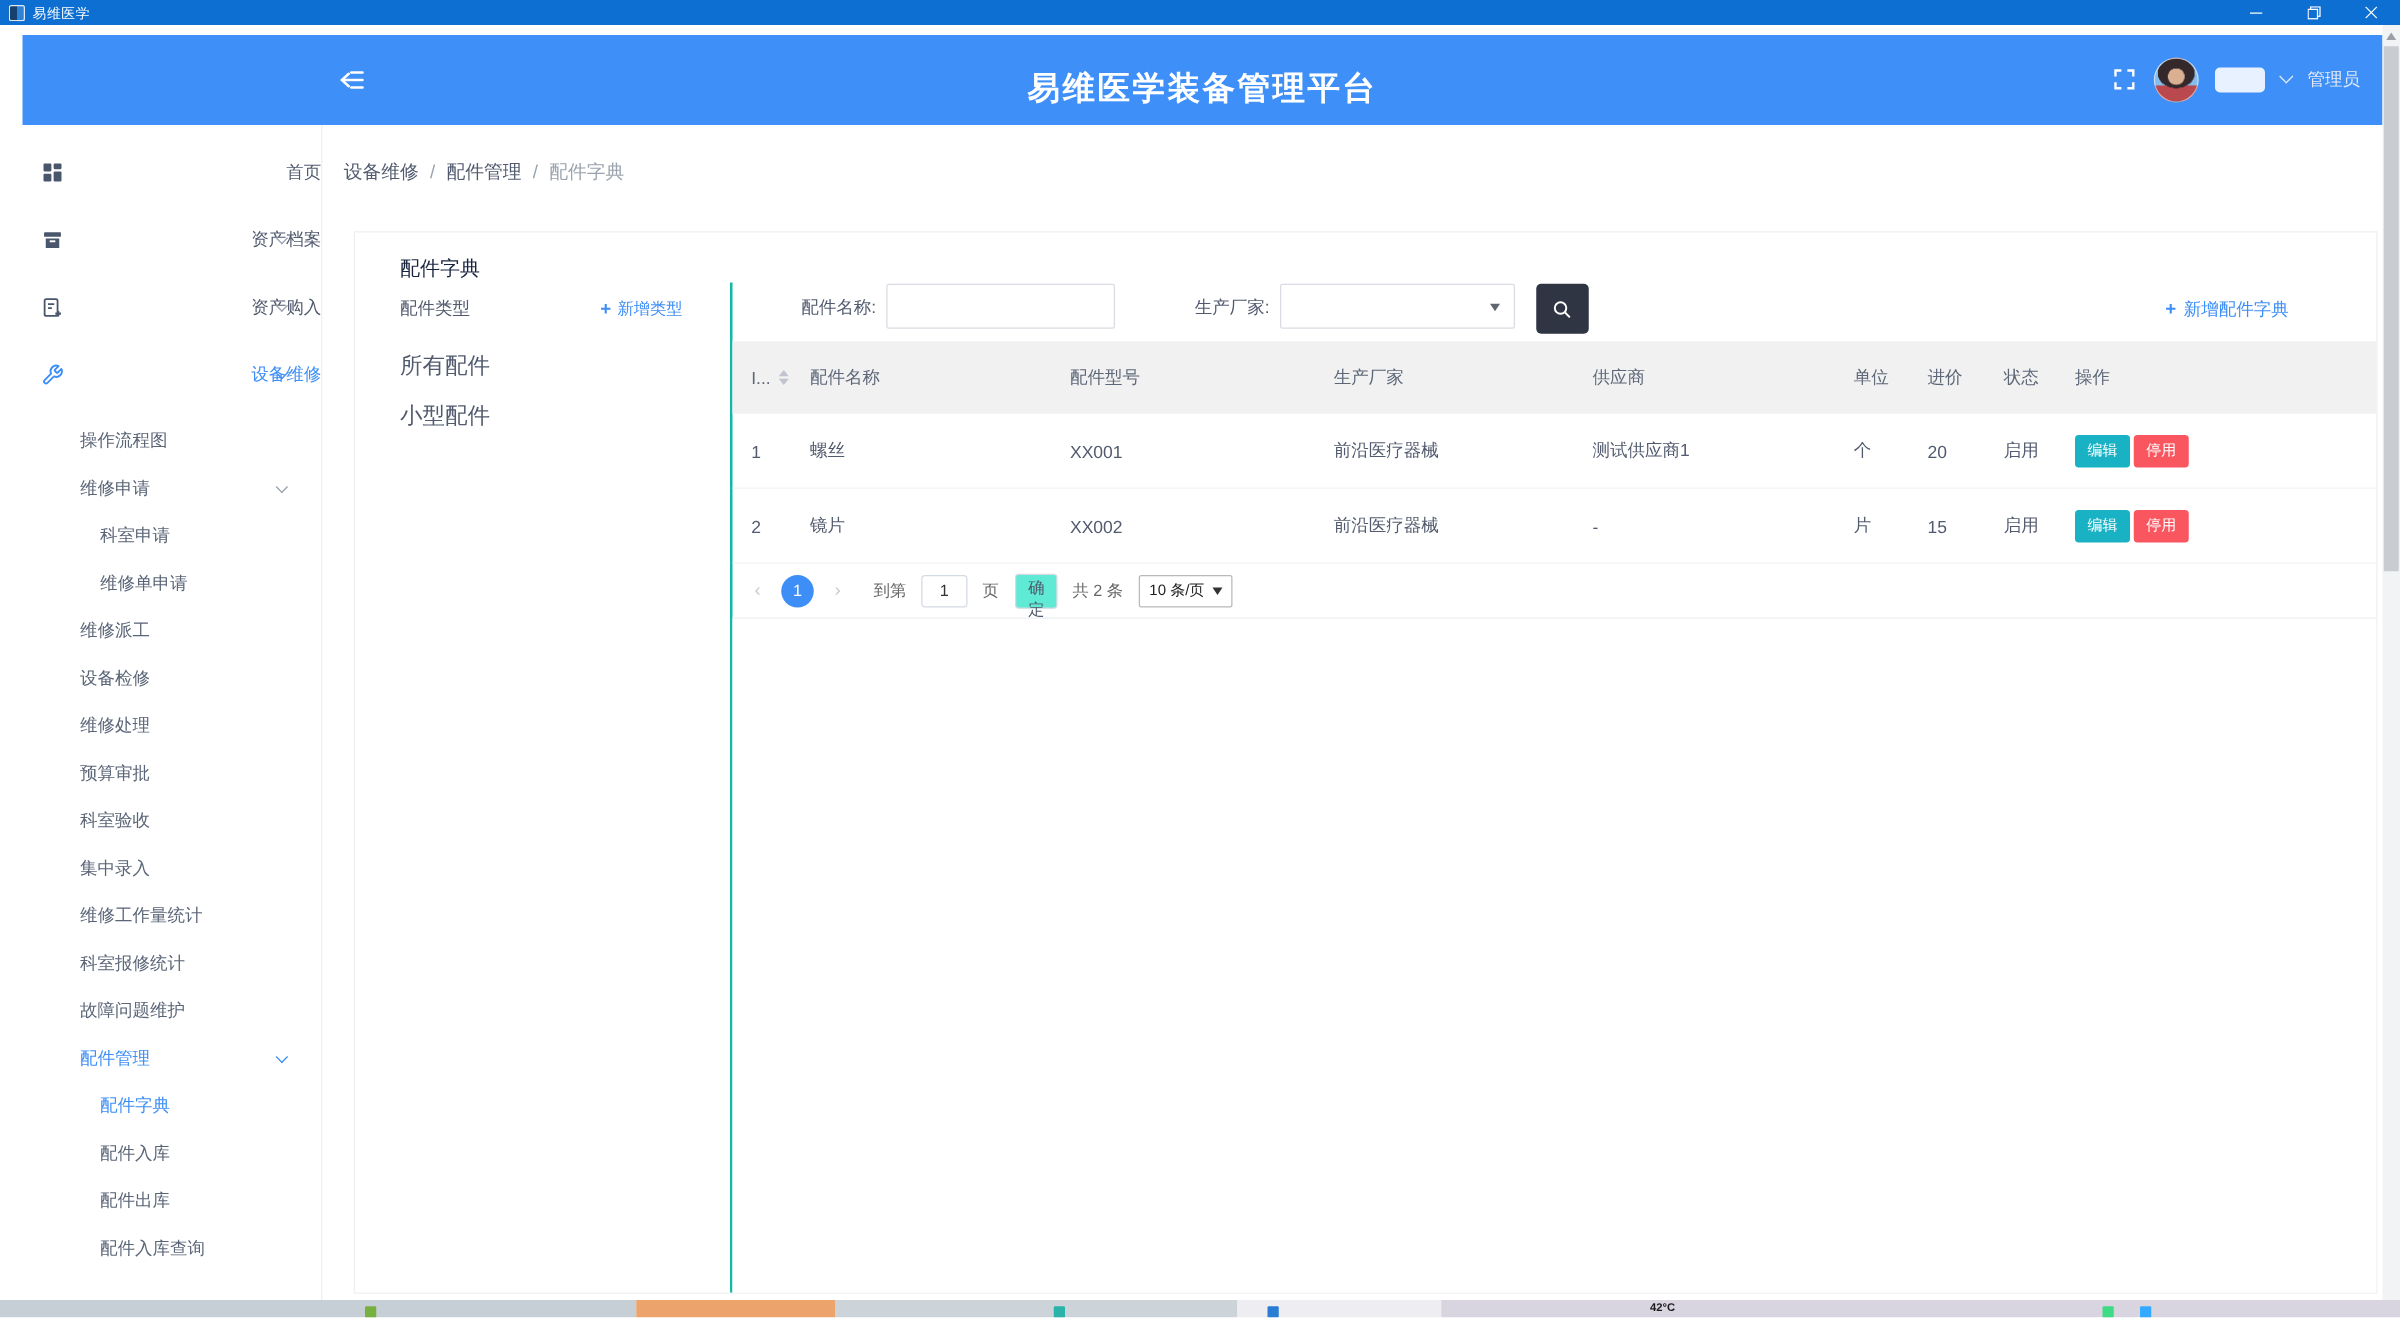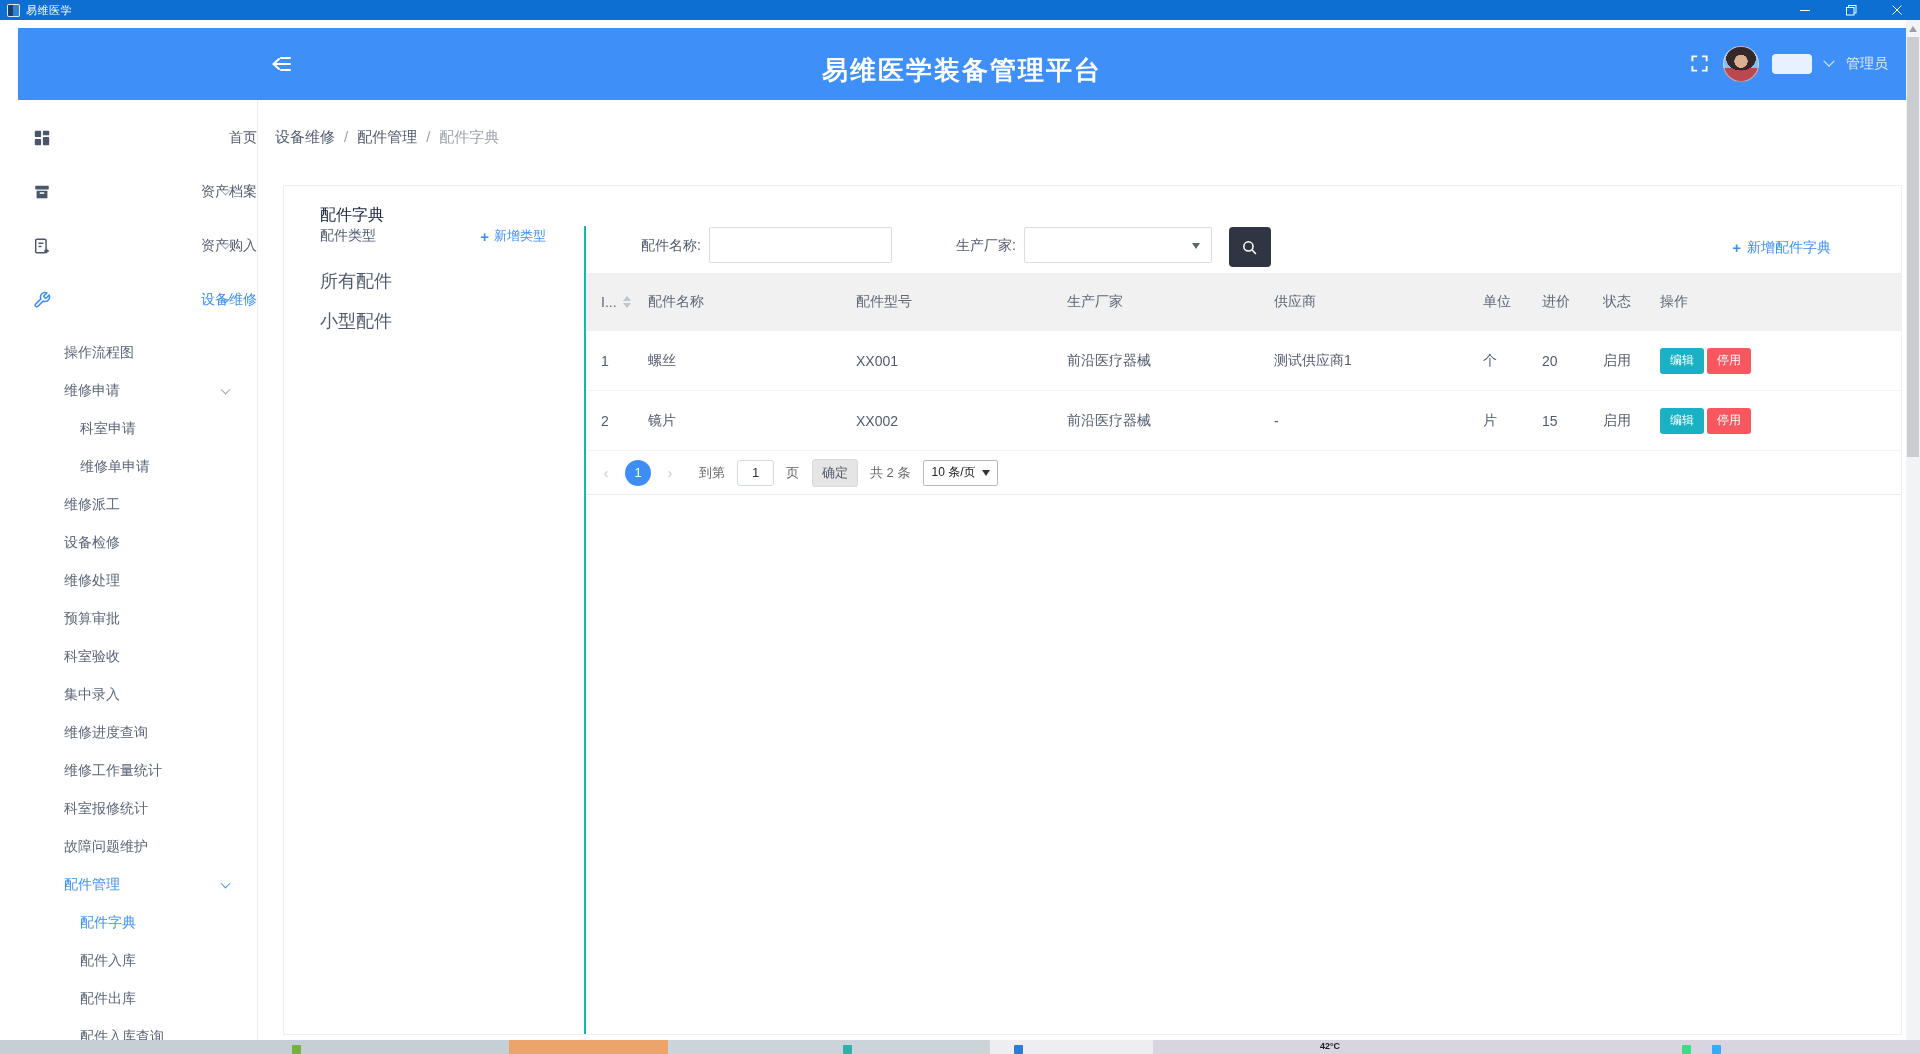--- a/index.html
+++ b/index.html
@@ -58,21 +58,21 @@
   .bc-item{color:#515a6e;cursor:pointer;}
   .bc-item.last{color:#9aa3ad;cursor:default;}
   .bc-sep{color:#9aa3ad;margin:0 9px;}
 
   
   .panel{position:absolute;top:85px;left:25px;right:4px;bottom:5px;background:#fff;border:1px solid #edeff2;}
   .panel-title{height:40px;padding:19px 0 0 36px;font-size:16px;color:#17233d;}
   .panel-body{position:absolute;top:40px;left:0;right:0;bottom:0;display:flex;}
 
   .tree{width:300px;flex:none;padding-left:36px;}
-  .tree-header{height:20px;display:flex;align-items:center;padding-right:38px;font-size:14px;color:#515a6e;}
+  .tree-header{margin-top:11px;height:20px;display:flex;align-items:center;padding-right:38px;font-size:14px;color:#515a6e;}
   .tree-add{margin-left:auto;color:#3d8ef7;font-size:13px;cursor:pointer;display:flex;align-items:center;gap:5px;}
   .plus{font-size:15px;font-weight:bold;line-height:1;}
   .tree-item{margin-top:25px;height:20px;font-size:18px;color:#515a6e;cursor:pointer;display:flex;align-items:center;}
   .tree-item + .tree-item{margin-top:20px;}
 
   .table-area{flex:1;border-left:2px solid #14b8a6;display:flex;flex-direction:column;min-width:0;}
   .search-row{height:47px;display:flex;align-items:flex-start;padding:1px 0 0 55px;}
   .f-label{font-size:14px;color:#515a6e;line-height:36px;}
   .f-input{width:183px;height:36px;border:1px solid #d9dce3;border-radius:2px;margin-left:8px;
     padding:0 8px;font-size:14px;color:#333;outline:none;}
@@ -107,22 +107,22 @@
 
   .pagination{height:44px;display:flex;align-items:center;padding-left:9px;font-size:13px;color:#666;
     border-bottom:1px solid #e9ebee;}
   .pg-arrow{width:22px;text-align:center;color:#c7ccd4;font-size:15px;cursor:pointer;}
   .pg-num{width:26px;height:26px;border-radius:50%;background:#3d8ef7;color:#fff;display:flex;
     align-items:center;justify-content:center;font-size:13px;margin:0 8px;cursor:pointer;}
   .pg-goto{margin-left:18px;}
   .pg-input{width:37px;height:26px;border:1px solid #d4dae2;border-radius:3px;text-align:center;
     font-size:13px;margin-left:12px;color:#333;outline:none;}
   .pg-unit{margin-left:12px;}
-  .pg-confirm{margin-left:13px;width:46px;height:28px;border:1px solid #d4dae2;border-radius:3px;
-    background:#e5e5e5;font-size:13px;color:#515a6e;cursor:pointer;}
+  .pg-confirm{margin-left:13px;width:34px;height:28px;border:1px solid #d4dae2;border-radius:3px;
+    background:#5eead4;font-size:13px;color:#515a6e;cursor:pointer;}
   .pg-total{margin-left:12px;}
   .pg-size{margin-left:13px;height:26px;border:1px solid #b9b9b9;border-radius:2px;display:flex;
     align-items:center;padding:0 7px;gap:7px;color:#222;font-size:12px;background:#fff;cursor:pointer;}
   .pg-size .sel-caret{position:static;border-top-color:#333;}
   .table-empty{flex:1;background:#fff;}
 
   
   .taskbar{position:absolute;left:0;bottom:0;width:1920px;height:14px;z-index:60;overflow:hidden;}
   .tb-seg{position:absolute;top:0;height:14px;}
   .tb-ico{position:absolute;top:5px;height:9px;border-radius:1px;}
@@ -253,23 +253,20 @@
         <span class="mi-label">维修处理</span>
       </div>
       <div class="menu-item l1">
         <span class="mi-label">预算审批</span>
       </div>
       <div class="menu-item l1">
         <span class="mi-label">科室验收</span>
       </div>
       <div class="menu-item l1">
         <span class="mi-label">集中录入</span>
-      </div>
-      <div class="menu-item l1">
-        <span class="mi-label">维修进度查询</span>
       </div>
       <div class="menu-item l1">
         <span class="mi-label">维修工作量统计</span>
       </div>
       <div class="menu-item l1">
         <span class="mi-label">科室报修统计</span>
       </div>
       <div class="menu-item l1">
         <span class="mi-label">故障问题维护</span>
       </div>

